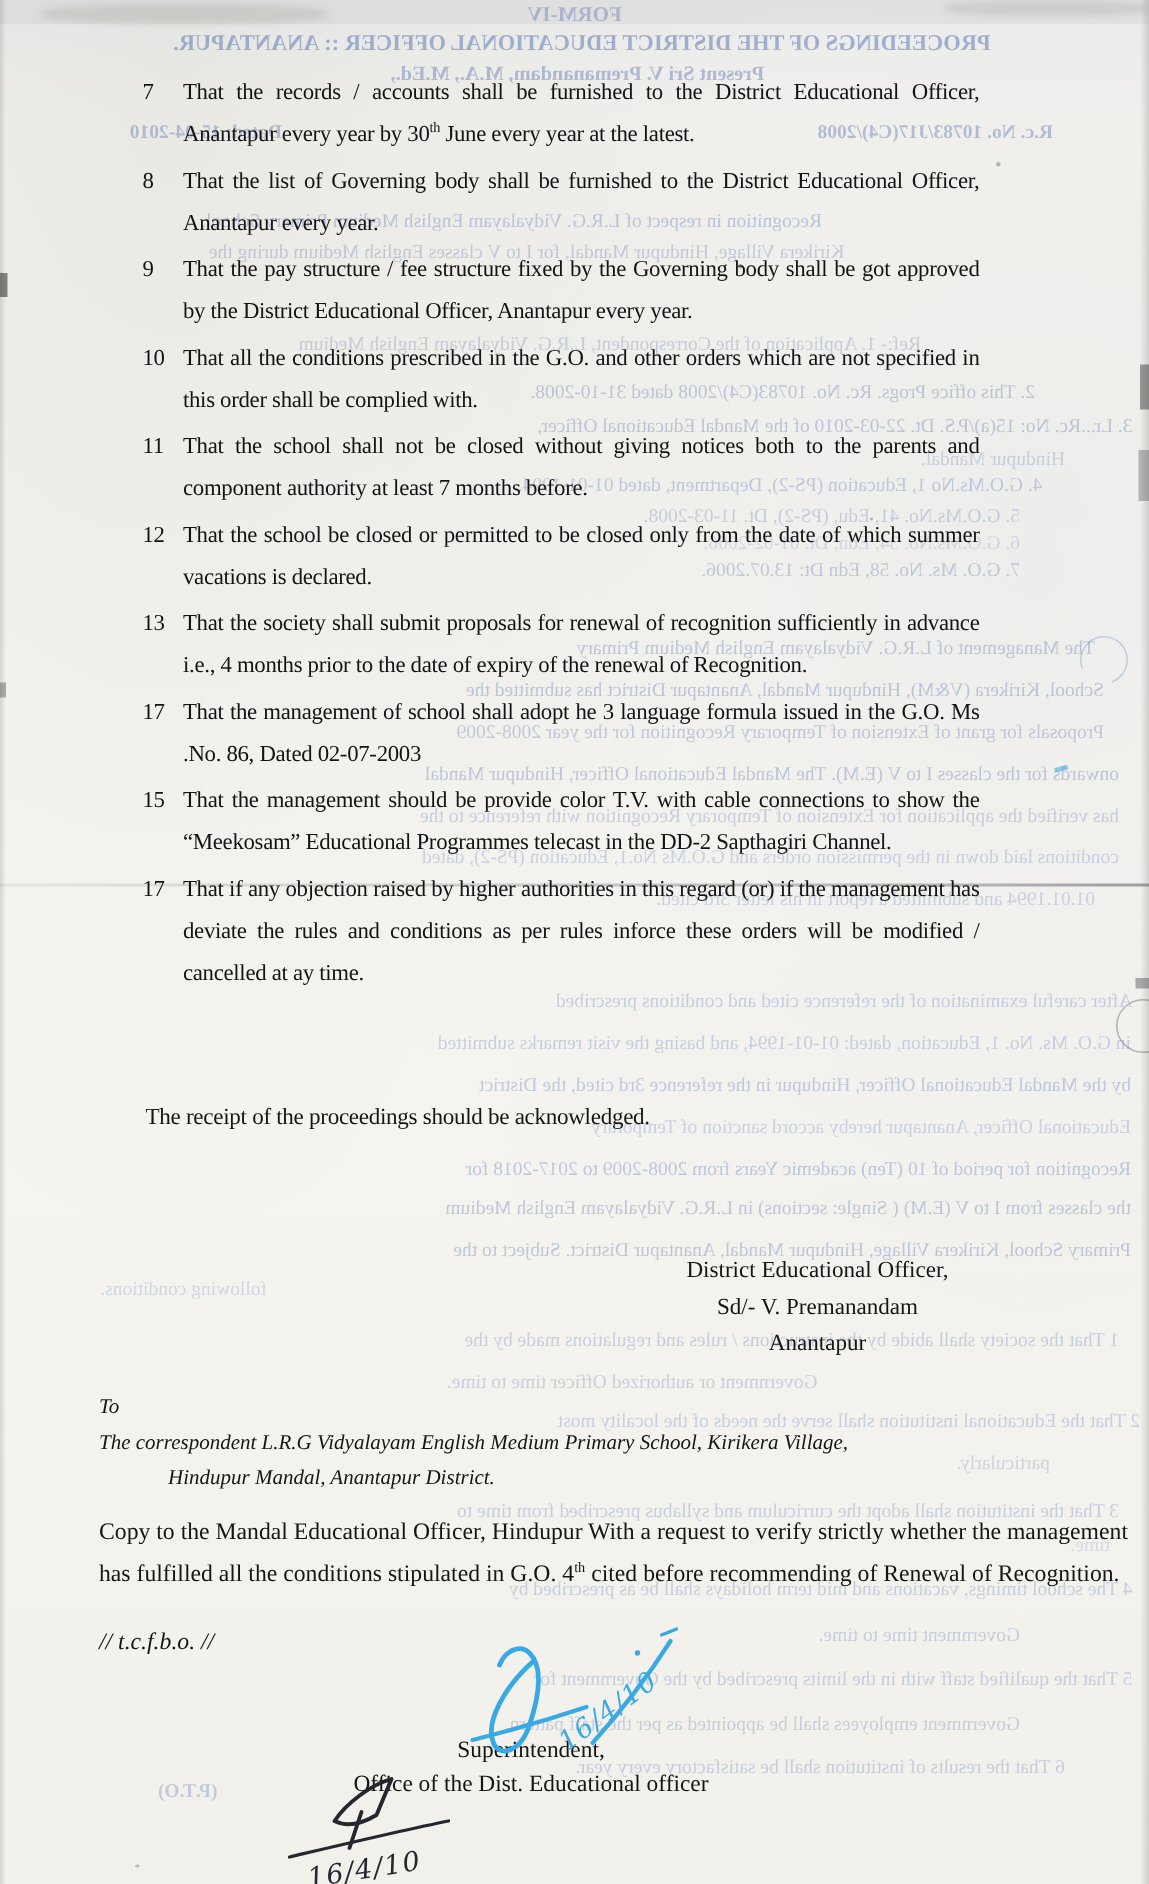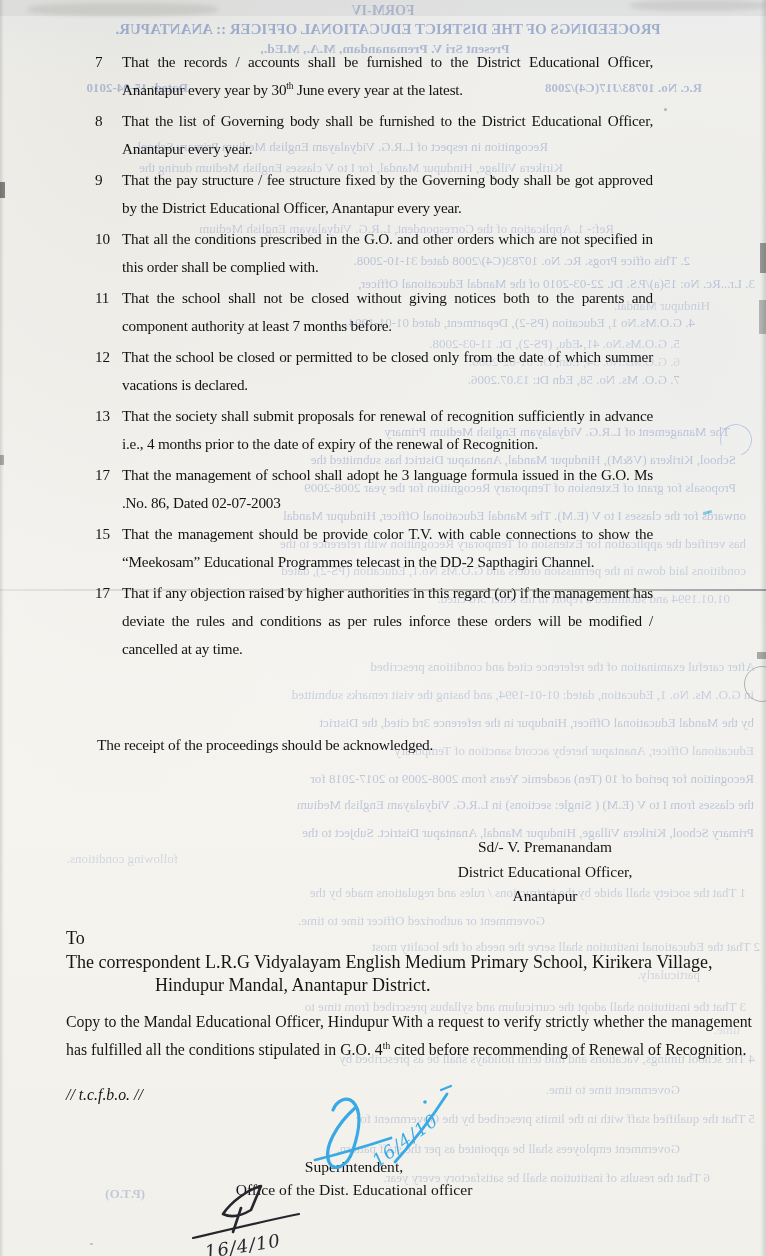--- a/index.html
+++ b/index.html
@@ -25,22 +25,22 @@
   .conditions{
     position:absolute;top:48px;left:95px;width:558px;margin:0;padding:0;list-style:none;
     font-size:15.2px;line-height:28px;letter-spacing:-0.2px;color:#131313;
   }
   .item{display:flex;margin:0 0 3px 0;}
   .item .num{flex:none;width:27px;}
   .item .body{flex:1;text-align:justify;}
   sup{font-size:9.5px;vertical-align:super;line-height:0;}
   .closing{position:absolute;top:736px;left:97px;margin:0;font-size:15.4px;letter-spacing:-0.2px;}
   .sig-block{position:absolute;top:835px;left:440px;width:210px;text-align:center;font-size:15.4px;line-height:24.5px;}
-  .to-block{position:absolute;top:927px;left:66px;font-size:18px;line-height:23.5px;}
-  .to-block .indent{margin-left:89px;}
+  .to-block{position:absolute;top:927px;left:66px;font-size:14px;line-height:23.5px;font-style:italic;}
+  .to-block .indent{margin-left:46px;}
   .copy-block{position:absolute;top:1008px;left:66px;width:692px;margin:0;font-size:15.8px;line-height:27.5px;}
   .tcfbo{position:absolute;top:1086px;left:66px;font-size:15.8px;font-style:italic;}
   .office-block{position:absolute;top:1156px;left:225px;width:258px;text-align:center;font-size:15.6px;line-height:22.5px;}
   
   .sig-svg{position:absolute;z-index:4;overflow:visible;}
   #blue-sig{left:295px;top:1080px;}
   #black-sig{left:185px;top:1178px;}
   .sig-date{font-family:"DejaVu Serif", serif;font-style:italic;letter-spacing:1px;}
   
   .artifact{position:absolute;z-index:2;pointer-events:none;}
@@ -173,22 +173,22 @@
         </li>
         <li class="item">
           <span class="num">17</span>
           <span class="body"><span>That if any objection raised by higher authorities in this regard (or) if the management has deviate the rules  and conditions as per rules inforce these orders will be modified / cancelled at ay time.</span></span>
         </li>
       </ol>
 
     <p class="closing">The receipt of the proceedings should be acknowledged.</p>
 
     <div class="sig-block">
+      <div>District Educational Officer,</div>
       <div>Sd/- V. Premanandam</div>
-      <div>District Educational Officer,</div>
       <div>Anantapur</div>
     </div>
 
     <div class="to-block">
       <div>To</div>
       <div>The correspondent L.R.G Vidyalayam English Medium Primary School, Kirikera Village,</div>
       <div class="indent">Hindupur Mandal, Anantapur District.</div>
     </div>
 
     <p class="copy-block"><span>Copy to the Mandal Educational Officer, Hindupur With a request to verify strictly whether the management has fulfilled all the conditions stipulated in G.O. 4</span><sup>th</sup><span> cited before recommending of Renewal of Recognition.</span></p>

